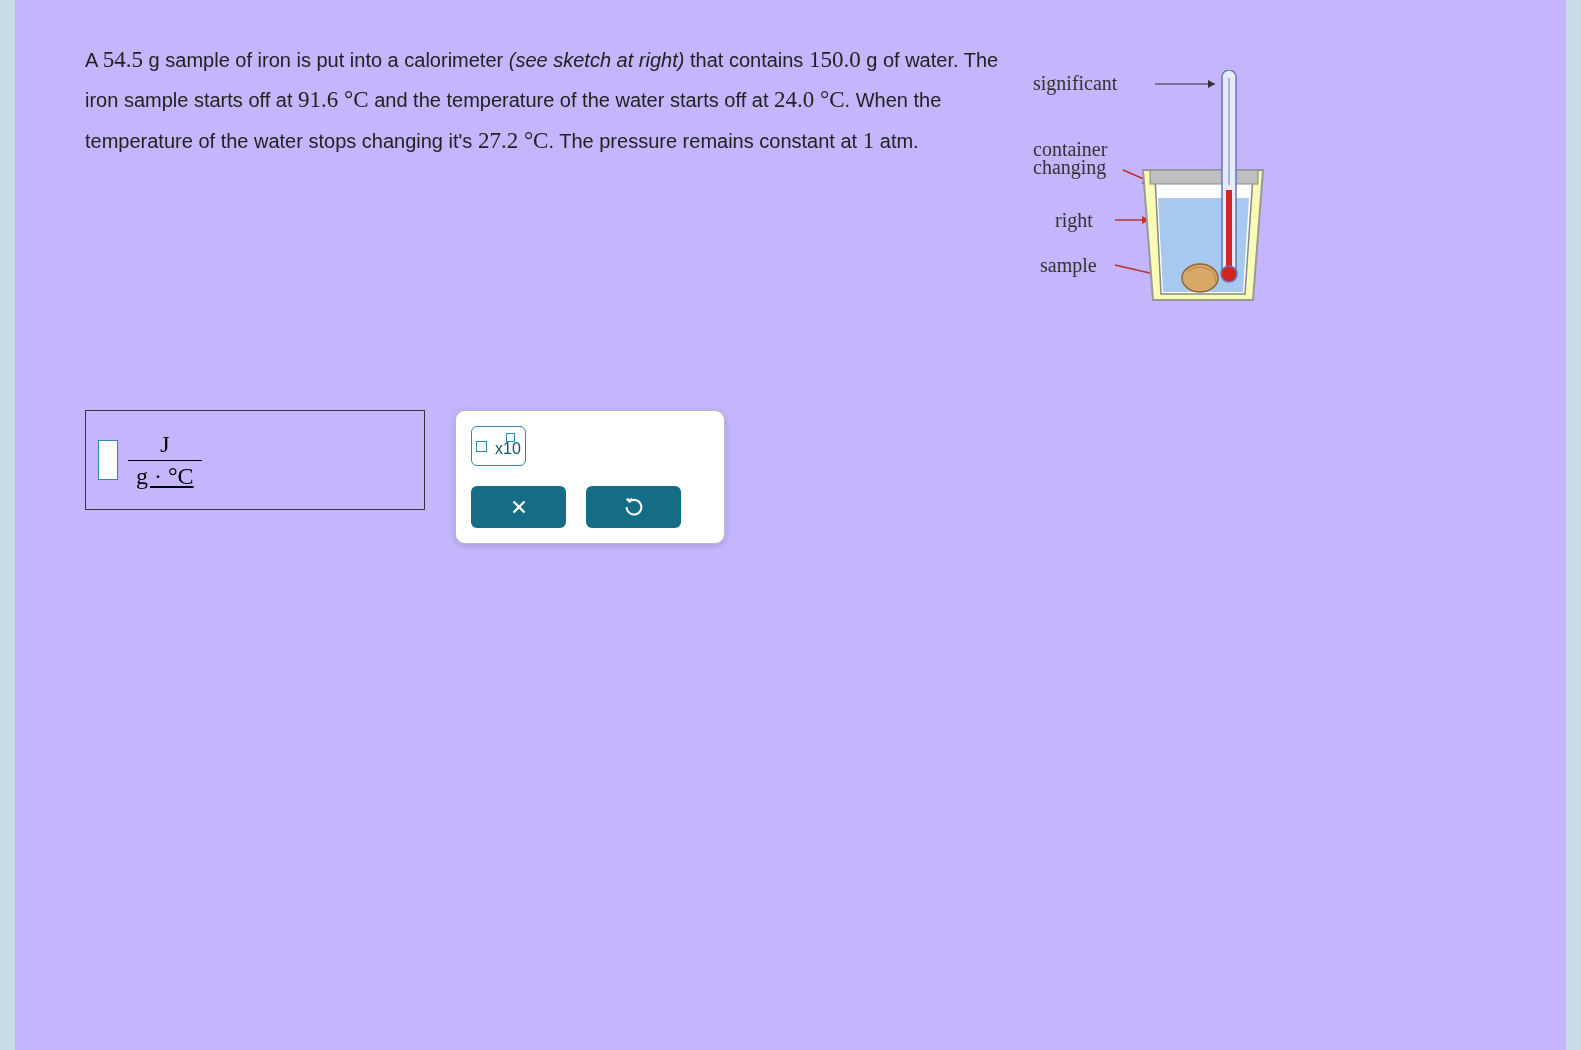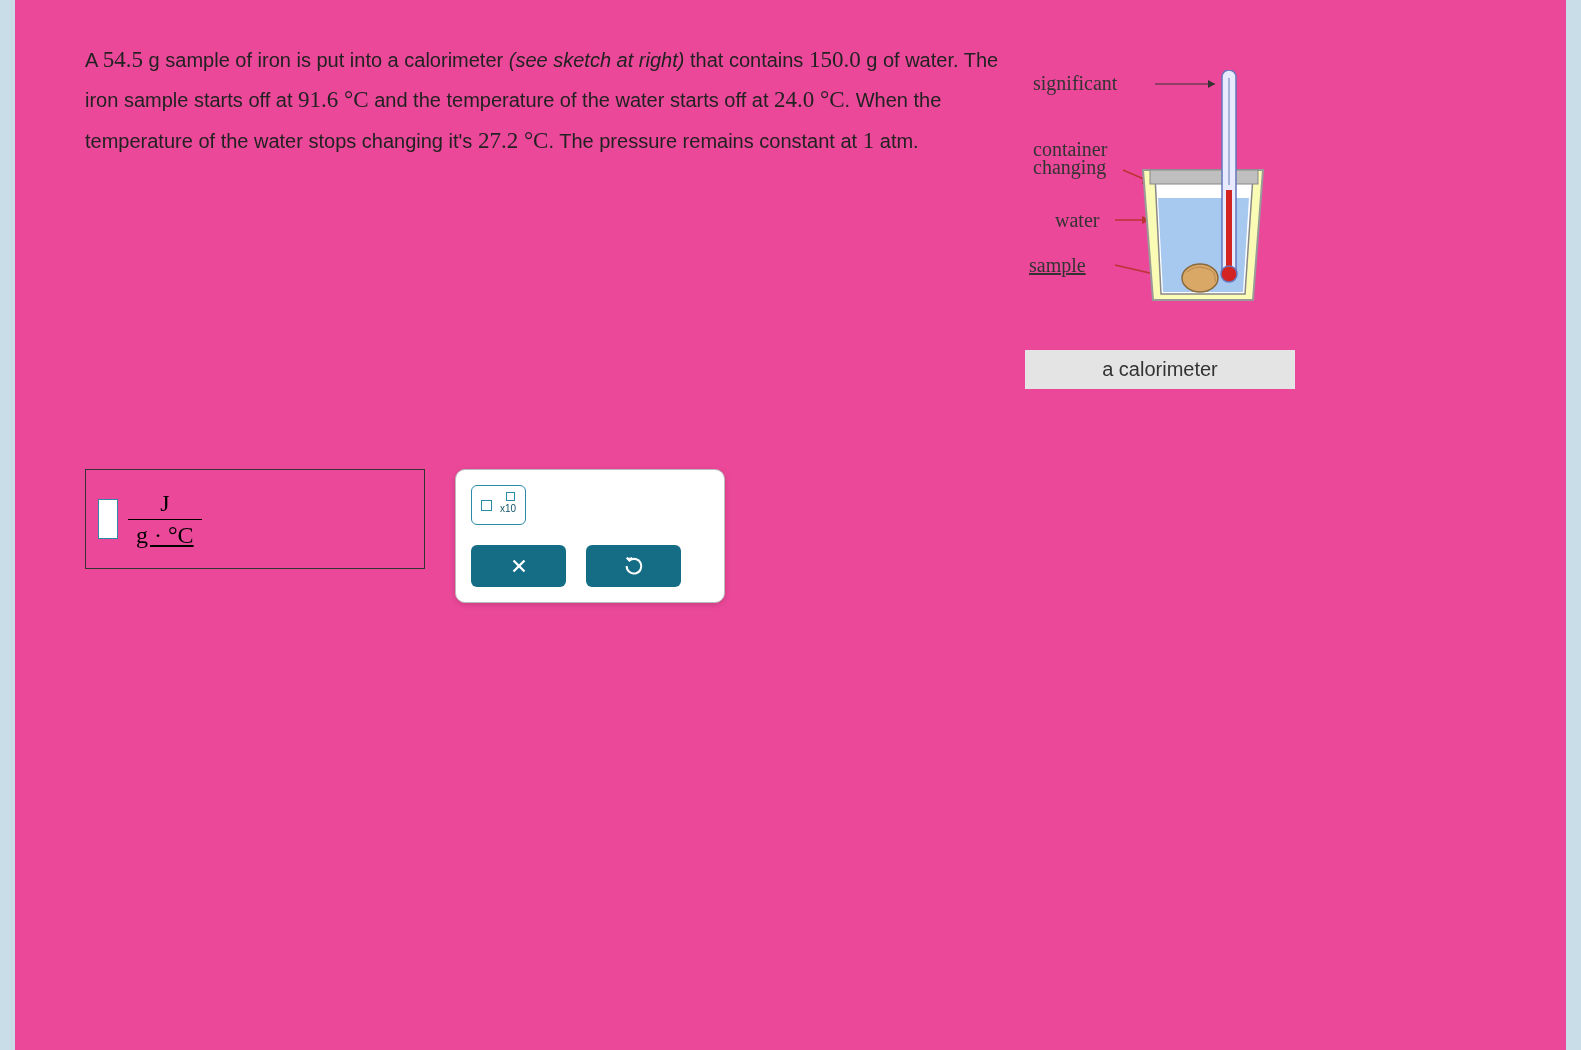--- a/index.html
+++ b/index.html
@@ -4,21 +4,21 @@
   <style>
     * { box-sizing: border-box; margin: 0; padding: 0; }
     body {
       font-family: Verdana, Geneva, sans-serif;
       background: #c8dde8;
       width: 1581px;
       height: 1050px;
       padding: 0;
     }
     .page {
-      background: #ec4899;
+      background: #c4b5fd;
       margin: 0 15px;
       width: 1551px;
       height: 1050px;
       padding: 40px 30px 30px 70px;
       position: relative;
     }
     .content-row {
       display: flex;
       gap: 20px;
     }
@@ -102,21 +102,21 @@
     }
     .sci-btn {
       border: 1.5px solid #2a8aa8;
       background: #fff;
       color: #156;
       font-size: 11px;
       position: relative;
     }
     .sci-btn .box-sym { width: 11px; height: 11px; border: 1.5px solid #2a8aa8; display: inline-block; }
     .sci-btn .exp-box { position: absolute; top: 6px; right: 10px; width: 9px; height: 9px; border: 1.5px solid #2a8aa8; }
-    .sci-text { font-size: 10px; margin-left: 8px; position: relative; top: 3px; }
+    .sci-text { font-size: 16px; margin-left: 8px; position: relative; top: 3px; }
     .action-btn {
       background: #156d85;
       color: #fff;
       width: 95px;
       height: 42px;
       border-radius: 6px;
       font-size: 20px;
       border: none;
     }
     .action-btn svg { width: 22px; height: 22px; }
@@ -160,24 +160,23 @@
           <path d="M 162 202 Q 170 195 180 198 Q 192 200 190 212" fill="none" stroke="#b8874f" stroke-width="1"></path>
 
           <rect x="197" y="0" width="14" height="210" rx="7" fill="#e8ebff" stroke="#6677bb" stroke-width="1.5"></rect>
           <rect x="201" y="120" width="6" height="84" fill="#d42323"></rect>
           <circle cx="204" cy="204" r="8" fill="#d42323" stroke="#6677bb" stroke-width="1.5"></circle>
           <line x1="204" y1="8" x2="204" y2="115" stroke="#6677bb" stroke-width="1"></line>
         </svg>
         <div class="fig-label" style="top:2px; left:8px;">significant</div>
         <div class="fig-label" style="top:68px; left:8px;">container</div>
         <div class="fig-label" style="top:86px; left:8px;">changing</div>
-        <div class="fig-label" style="top:139px; left:30px;">water</div>
-        <div class="fig-label" style="top:184px; left:4px;text-decoration:underline;">sample</div>
-      </div>
-      <div class="caption">a calorimeter</div>
+        <div class="fig-label" style="top:139px; left:30px;">right</div>
+        <div class="fig-label" style="top:184px; left:15px;">sample</div>
+      </div>
     </div>
   </div>
 
   <div class="answer-row">
     <div class="answer-box">
       <div class="input-slot"></div>
       <div class="frac">
         <div class="top">J</div>
         <div class="bar"></div>
         <div class="bot">g · °C</div>

